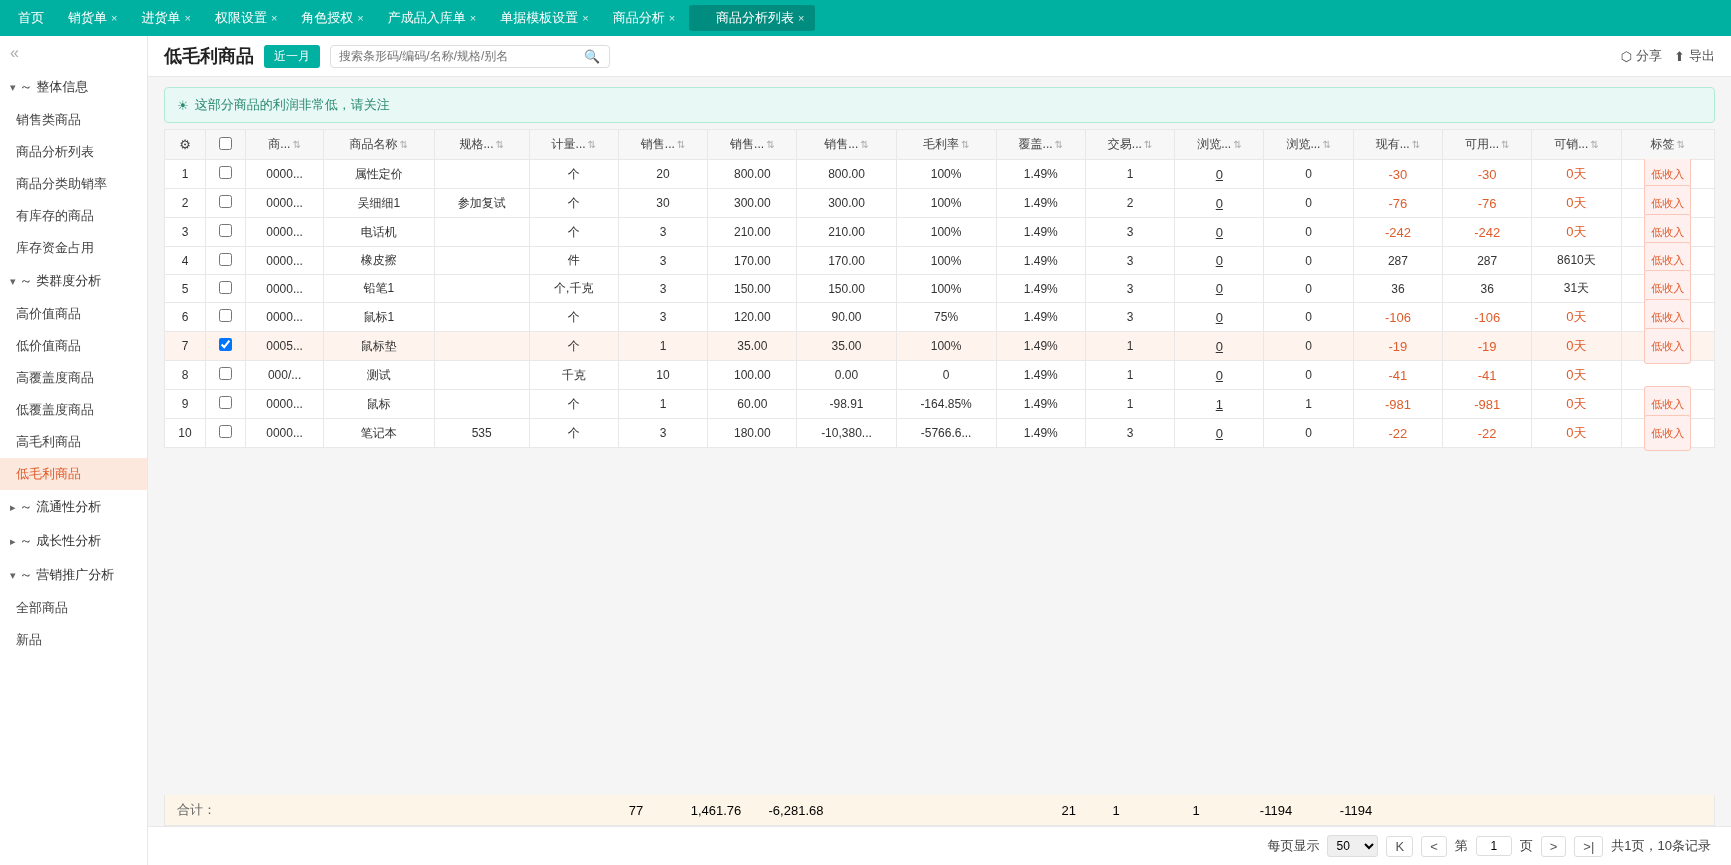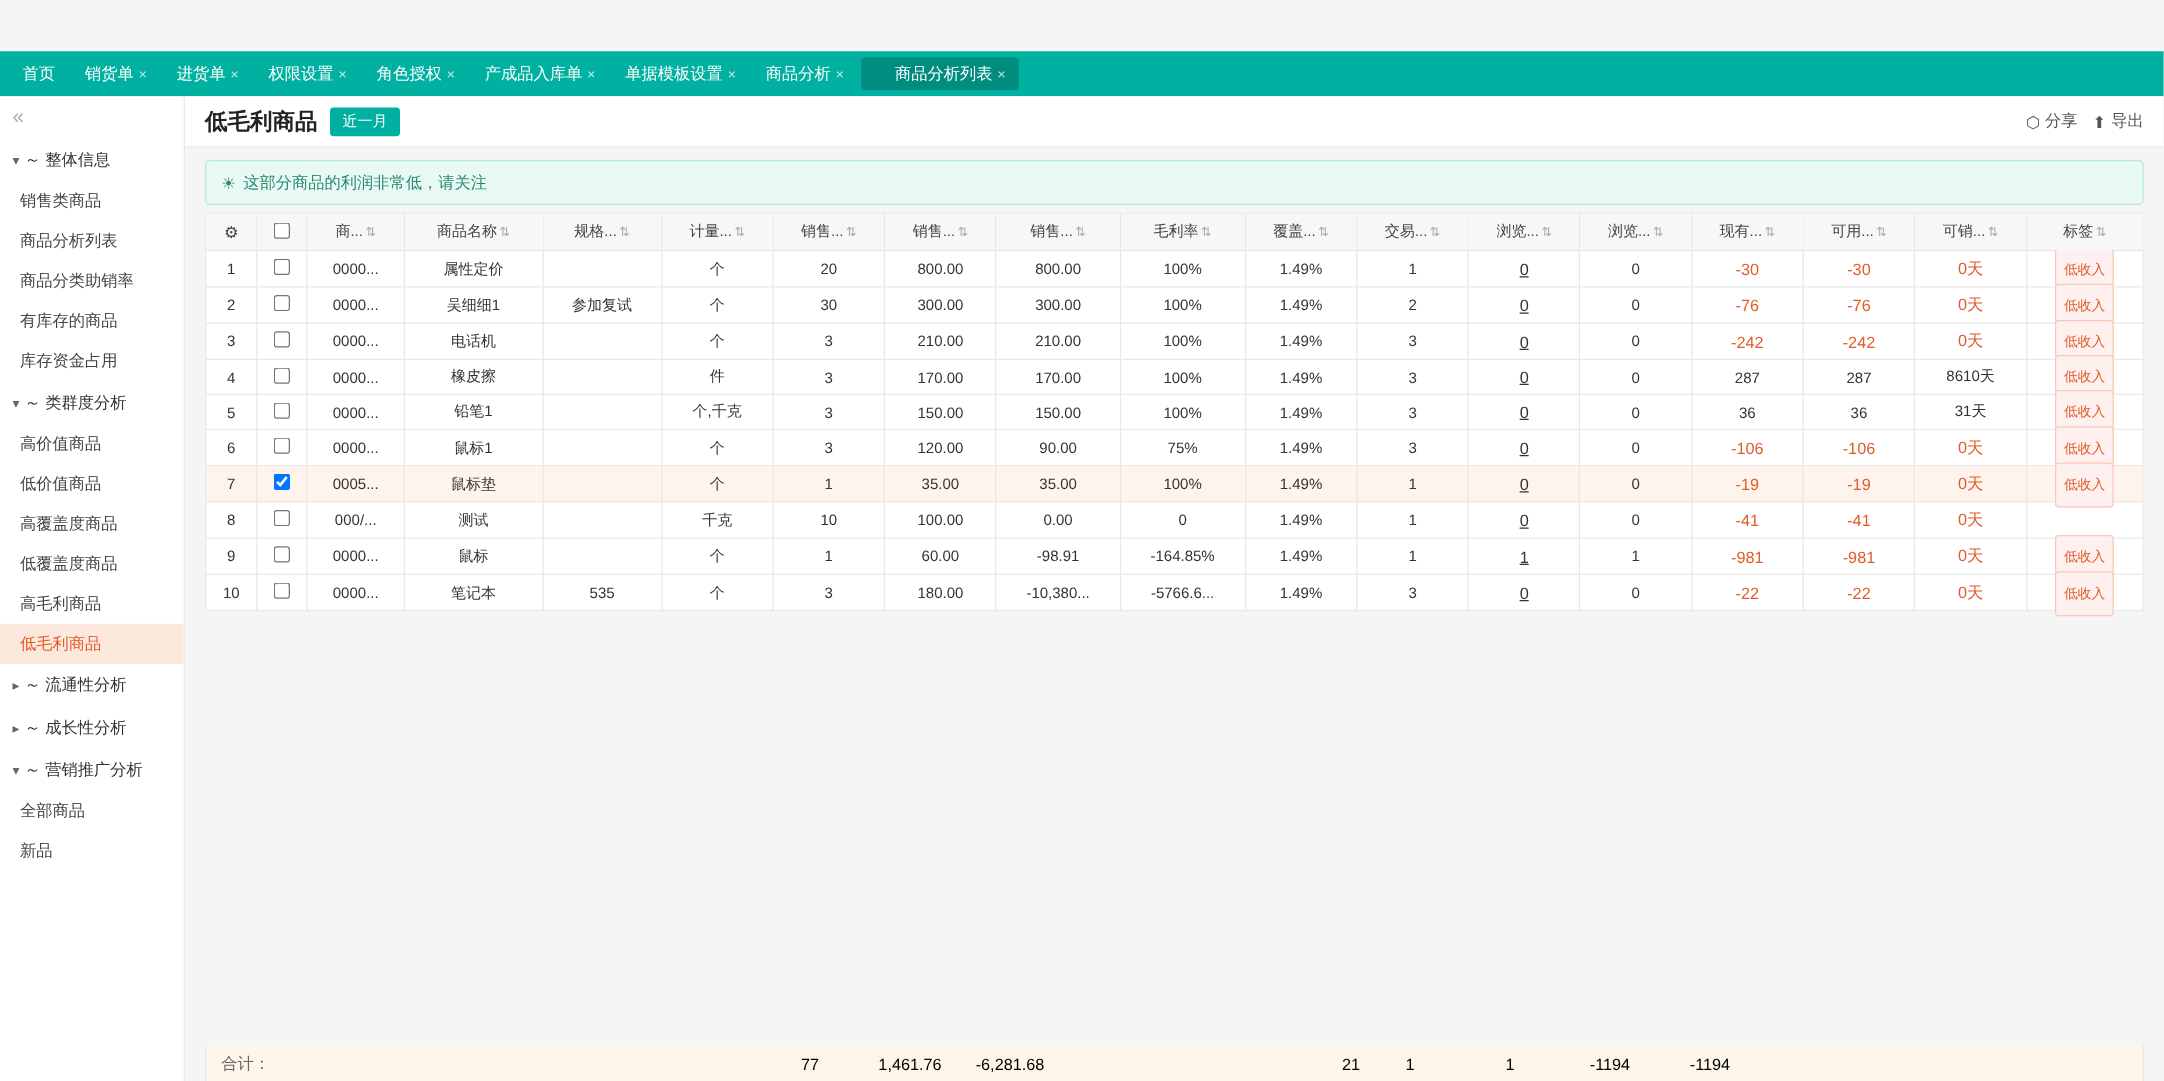--- a/index.html
+++ b/index.html
@@ -6,21 +6,20 @@
     body { background: #f5f5f5; overflow: hidden; }
 
     
     .top-nav {
       background: #00b0a0;
       display: flex;
       align-items: center;
       height: 36px;
       padding: 0 8px;
       gap: 4px;
-      margin-top: 41px;
     }
     .nav-item {
       color: #fff;
       padding: 4px 10px;
       cursor: pointer;
       border-radius: 3px;
       white-space: nowrap;
       font-size: 13px;
     }
     .nav-item.active { background: #008c7e; padding-left: 27px; }
@@ -189,21 +188,21 @@
       background: #fdf6e8;
       border: 1px solid #e8e8e8;
       border-top: none;
       padding: 6px 12px;
       display: flex;
       align-items: center;
       margin: 0 16px;
       font-size: 13px;
       min-width: 0;
     }
-    .footer-label { color: #666; margin-right: 32px; }
+    .footer-label { color: #666; margin-right: 20px; }
     .footer-values { display: flex; gap: 0; flex: 1; }
 
     
     .pagination-bar {
       display: flex;
       align-items: center;
       justify-content: flex-end;
       padding: 8px 20px;
       background: #fff;
       border-top: 1px solid #e8e8e8;
@@ -295,20 +294,24 @@
       </div>
       <div class="sidebar-item">全部商品</div>
       <div class="sidebar-item">新品</div>
     </div>
 
   <div class="content-area">
 
     <div class="page-header">
       <span class="page-title">低毛利商品</span>
       <button class="period-btn">近一月</button>
+      <div class="search-box">
+        <input type="text" placeholder="搜索条形码/编码/名称/规格/别名" style="">
+        <span class="search-icon">🔍</span>
+      </div>
       <div class="header-actions">
         <span class="header-action-btn">
           <span>⬡</span>
           <span>分享</span>
         </span>
         <span class="header-action-btn">
           <span>⬆</span>
           <span>导出</span>
         </span>
       </div>

